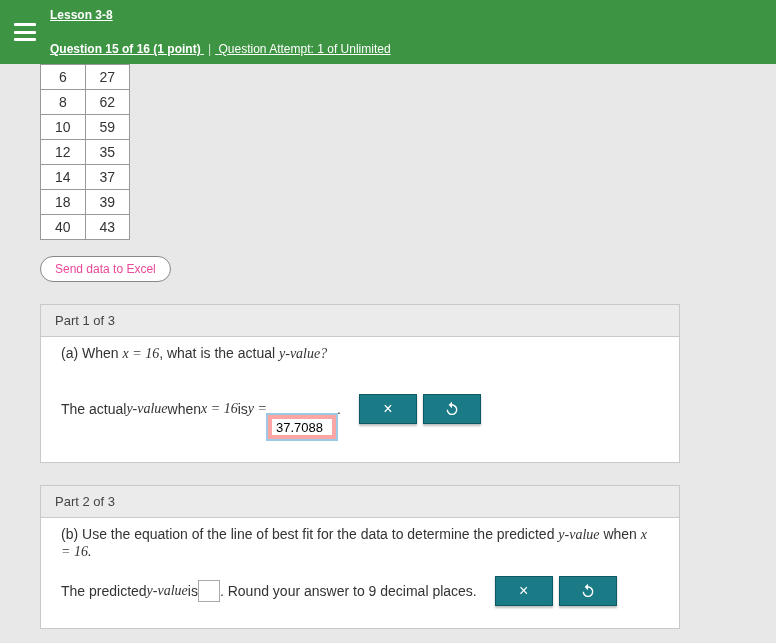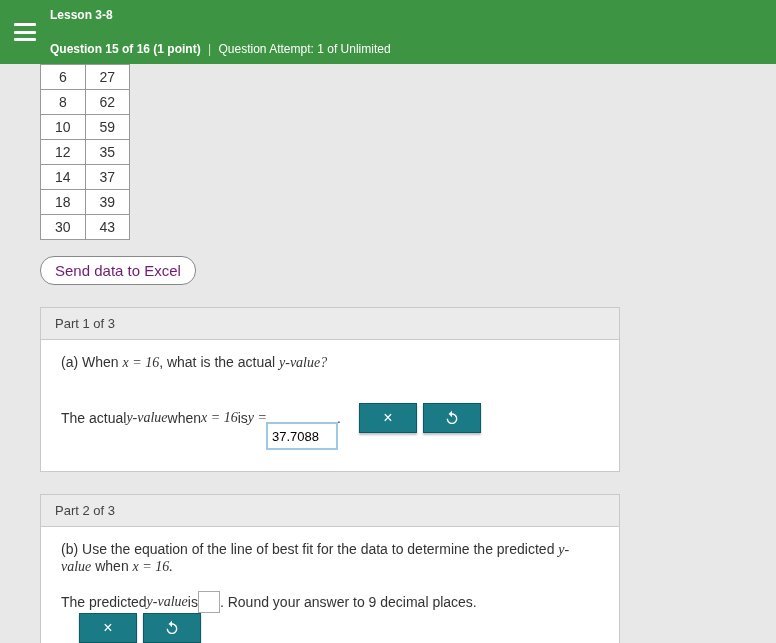--- a/index.html
+++ b/index.html
@@ -10,20 +10,21 @@
       height: 643px;
       overflow: hidden;
     }
     .header {
       background: #3d9442;
       color: #fff;
       padding: 8px 14px;
       display: flex;
       align-items: center;
       gap: 14px;
+      text-decoration: underline;
     }
     .hamburger {
       width: 22px;
       height: 18px;
       display: flex;
       flex-direction: column;
       justify-content: space-between;
       cursor: pointer;
     }
     .hamburger span {
@@ -51,55 +52,55 @@
       padding: 4px 14px;
       text-align: center;
       min-width: 38px;
       color: #333;
     }
     .send-btn {
       margin-top: 16px;
       background: #fff;
       border: 1px solid #888;
       border-radius: 14px;
-      font-size: 15px;
+      font-size: 12px;
       padding: 5px 14px;
-      color: #701a75;
+      color: #ec4899;
       cursor: pointer;
     }
     .part-panel {
       margin-top: 22px;
       background: #fff;
       border: 1px solid #c9c9c9;
-      width: 580px;
+      width: 640px;
     }
     .part-header {
       background: #ebebeb;
       border-bottom: 1px solid #c9c9c9;
       padding: 8px 14px;
       font-size: 13px;
       color: #444;
     }
     .part-body {
-      padding: 14px 20px 22px;
+      padding: 8px 20px 22px;
       font-size: 14px;
       color: #333;
     }
     .question-text { margin-bottom: 16px; }
     .answer-line {
       display: flex;
       align-items: center;
       flex-wrap: wrap;
     }
     .answer-line span { white-space: nowrap; }
     .var { font-style: italic; font-family: 'Times New Roman', serif; }
     .answer-input {
       width: 70px;
       height: 26px;
-      border: 1px solid #fca5a5;
+      border: 5px solid #fca5a5;
       font-size: 13px;
       text-align: left;
       padding: 0 4px;
       outline: 2px solid #9dc8e6;
       outline-offset: -1px;
       margin-top: 36px;
     }
     .answer-box {
       width: 22px;
       height: 22px;
@@ -170,21 +171,21 @@
           </tr>
           <tr>
             <td>14</td>
             <td>37</td>
           </tr>
           <tr>
             <td>18</td>
             <td>39</td>
           </tr>
           <tr>
-            <td>30</td>
+            <td>40</td>
             <td>43</td>
           </tr>
         </tbody>
     </table>
     <button class="send-btn">Send data to Excel</button>
   </div>
 
   <div class="part-panel">
     <div class="part-header">Part 1 of 3</div>
     <div class="part-body">

